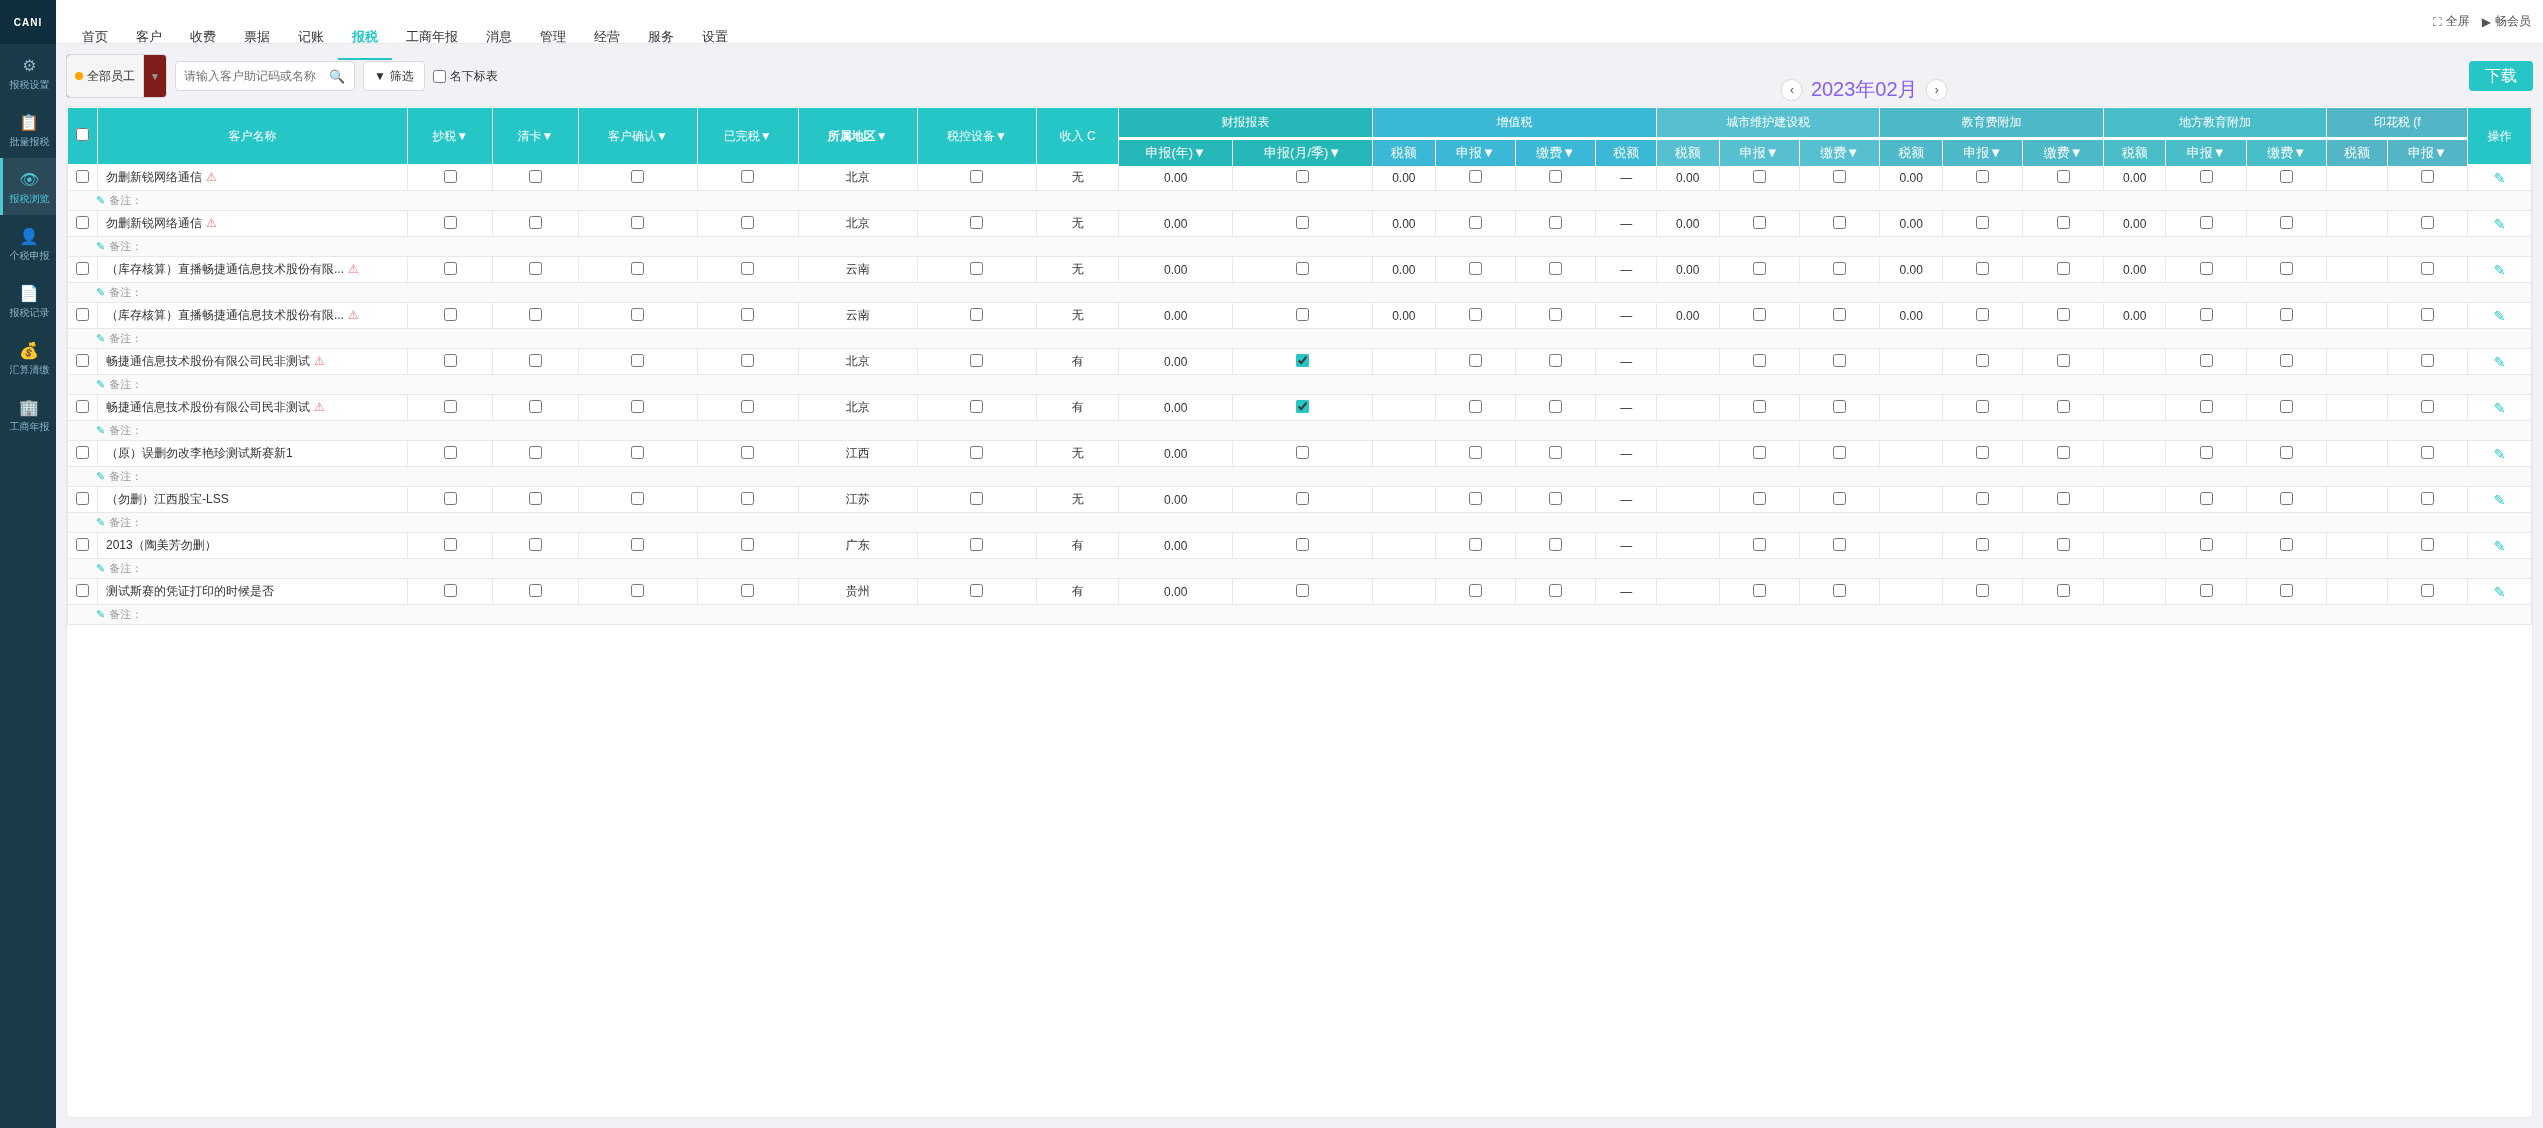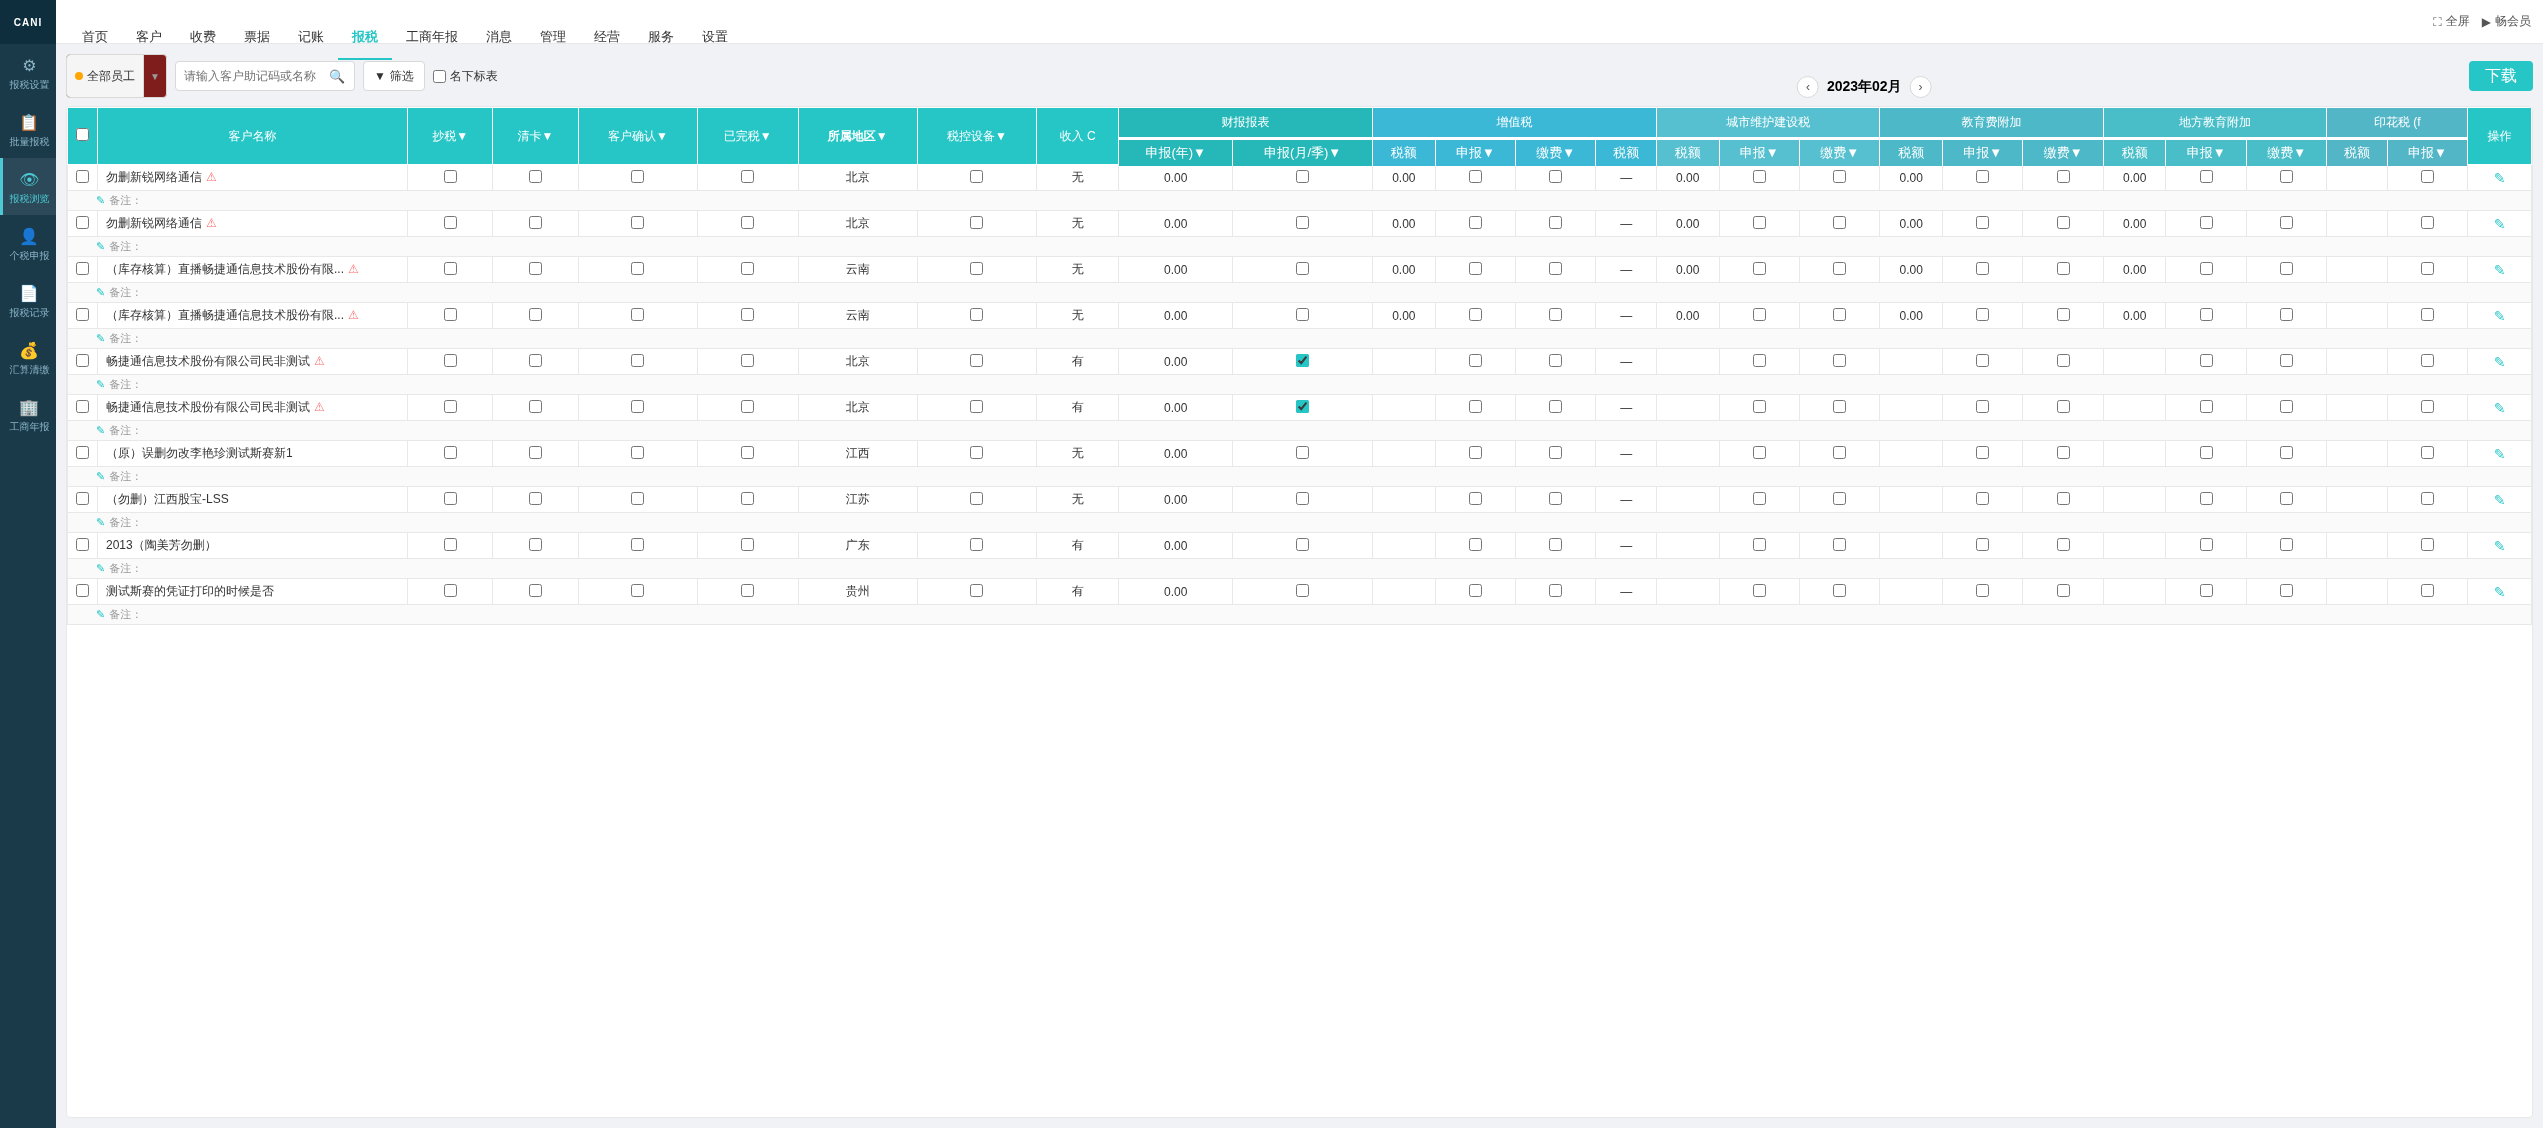--- a/index.html
+++ b/index.html
@@ -209,21 +209,21 @@
       border-radius: 50%;
       border: 1px solid #d9d9d9;
       background: #fff;
       cursor: pointer;
       display: flex;
       align-items: center;
       justify-content: center;
       font-size: 12px;
       color: #555;
     }
-    .date-text { font-size: 14px; font-weight: bold; color: #000000; white-space: nowrap; }
+    .date-text { font-size: 20px; font-weight: normal; color: #8b5cf6; white-space: nowrap; }
     .toolbar-center { position: relative; flex: 1; display: flex; justify-content: center; }
 
     .download-btn {
       background: #26c6c6;
       color: #fff;
       border: none;
       border-radius: 4px;
       height: 30px;
       padding: 0 16px;
       font-size: 16px;

